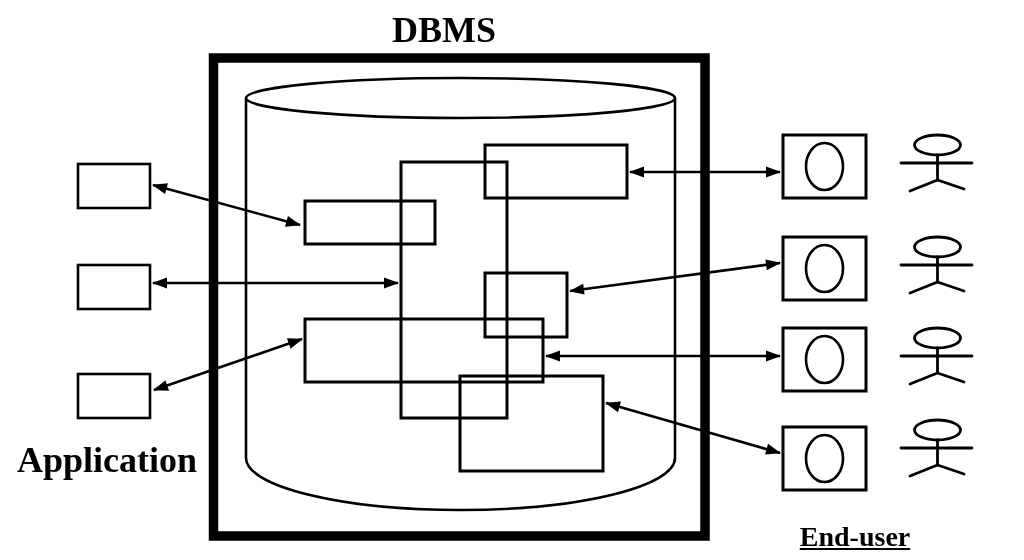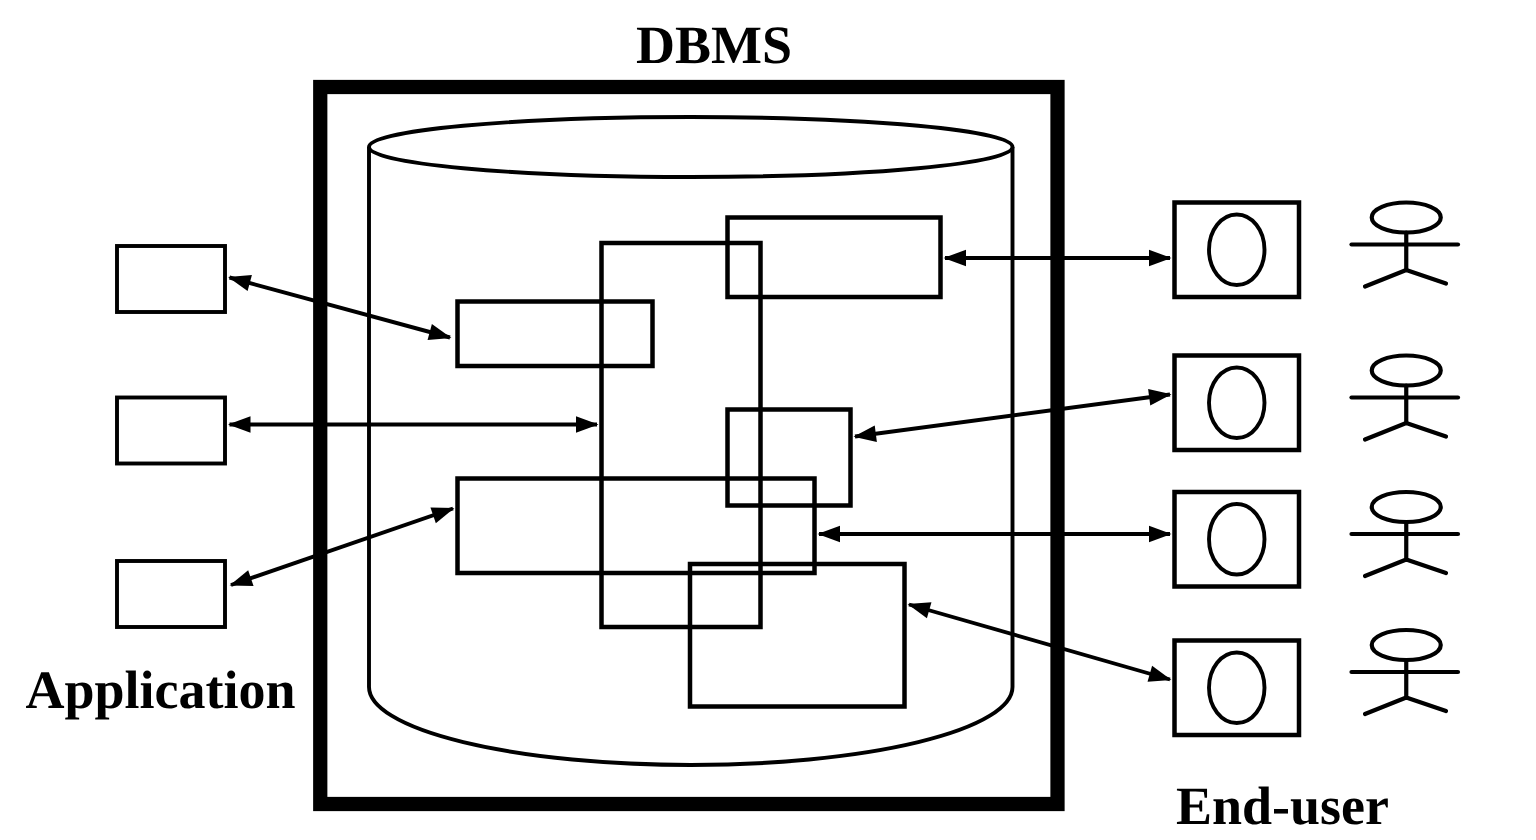--- a/index.html
+++ b/index.html
@@ -21,40 +21,41 @@
     top: 0;
   }
   .label {
     position: absolute;
     font-weight: bold;
     color: #000000;
     text-align: center;
     white-space: nowrap;
   }
   .label-title {
-    left: 356px;
+    left: 324px;
     top: 12px;
     width: 240px;
     font-size: 36px;
     line-height: 36px;
   }
   .label-app {
     left: 0px;
     top: 436px;
     width: 214px;
     font-size: 36px;
     line-height: 48px;
   }
   .label-app span { display: block; }
   .label-enduser {
     left: 760px;
     top: 519px;
     width: 190px;
-    font-size: 36px;
+    font-size: 28px;
     line-height: 36px;
+    text-decoration: underline;
   }
 </style>
 </head>
 <body>
 
 <div class="stage">
 
   <svg width="1024" height="560" viewBox="0 0 1024 560" xmlns="http://www.w3.org/2000/svg">
     <defs>
       <marker id="ah" viewBox="0 0 16 12" refX="14.5" refY="6" markerWidth="16" markerHeight="12" markerUnits="userSpaceOnUse" orient="auto-start-reverse">

